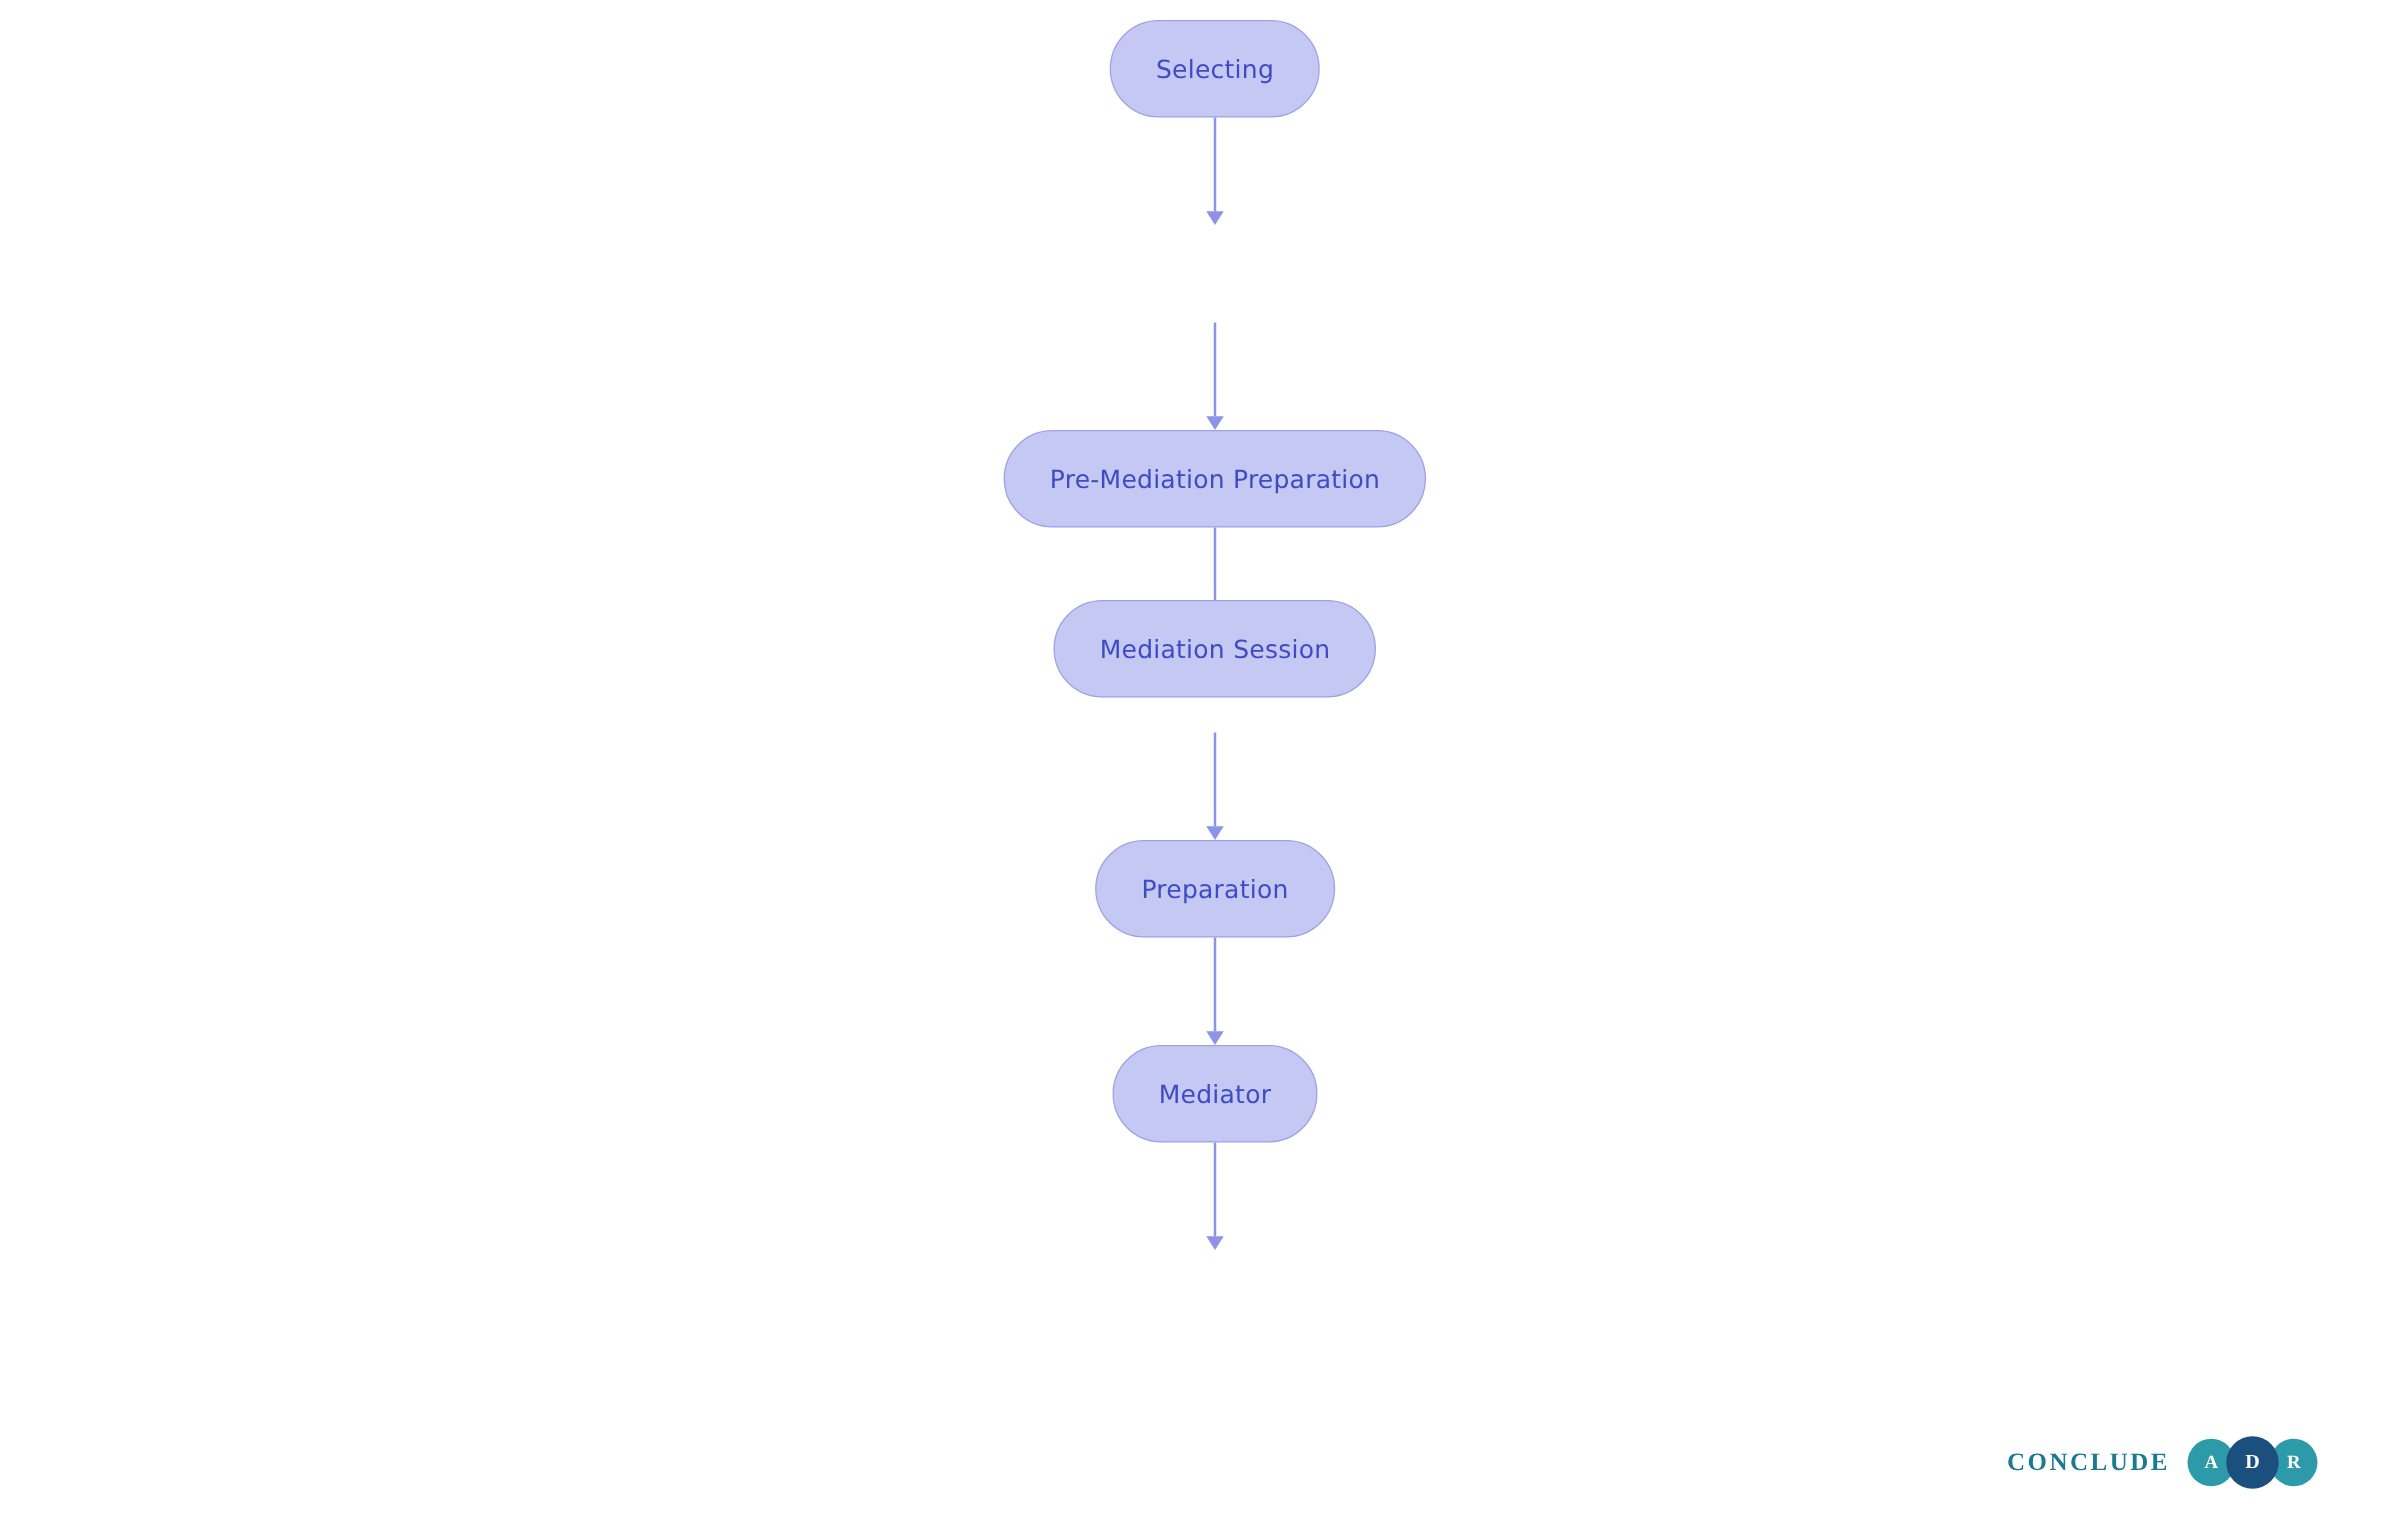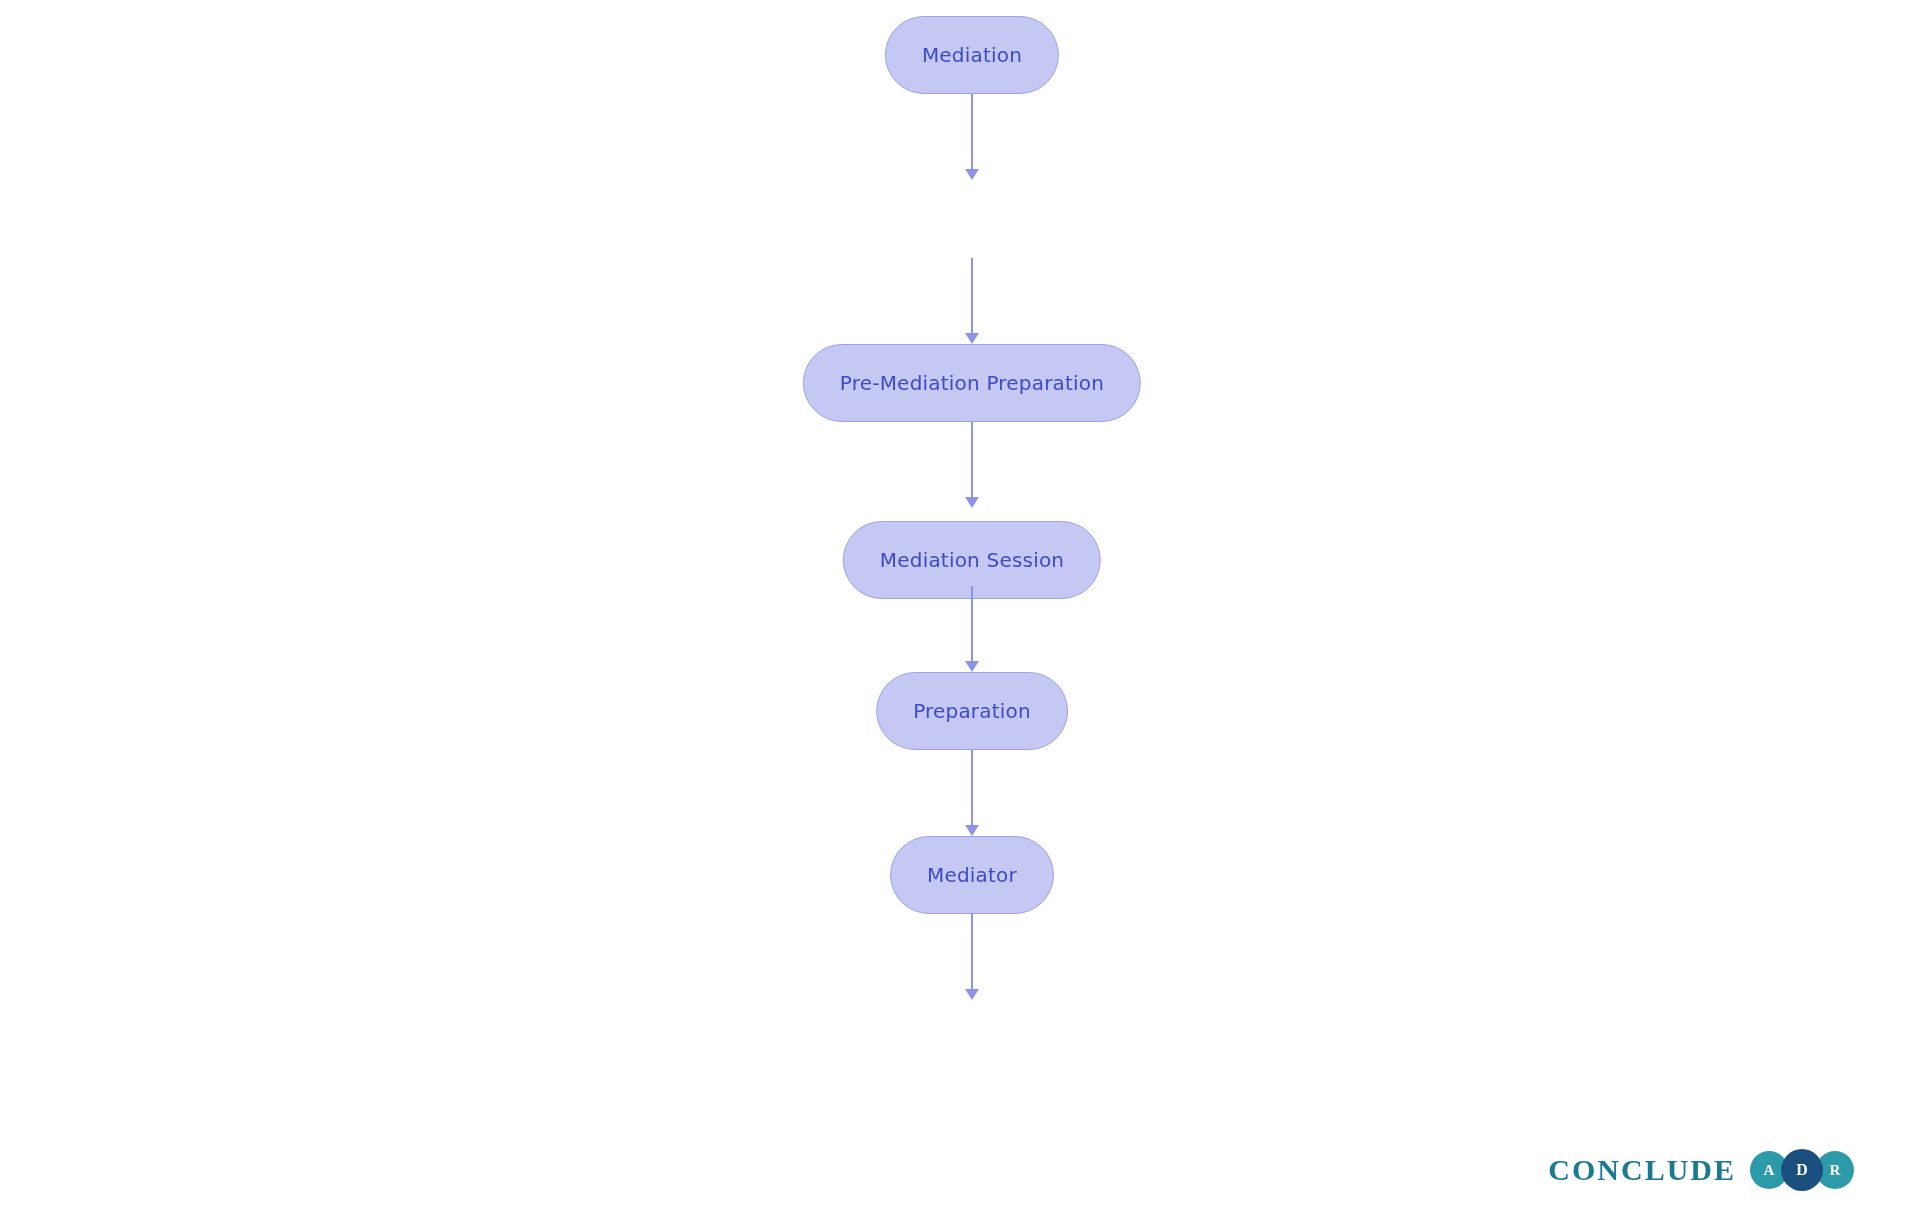--- a/index.html
+++ b/index.html
@@ -31,21 +31,21 @@
     border:1.5px solid var(--node-border);
     border-radius:39px;
     color:var(--node-text);
     font-size:20px;
     letter-spacing:0.2px;
     white-space:nowrap;
   }
   .node-1{top:16px;}
   .node-2{top:180px;}
   .node-3{top:344px;}
-  .node-4{top:521px;align-items:center;}
+  .node-4{top:480px;align-items:center;}
   .node-5{top:672px;}
   .node-6{top:836px;}
   .node-7{top:1000px;}
 
   
   .arrow{
     position:absolute;
     left:972px;
     transform:translateX(-50%);
     width:16px;
@@ -77,21 +77,21 @@
     position:absolute;
     right:66px;
     bottom:24px;
     display:flex;
     align-items:center;
     gap:14px;
   }
   .brand-name{
     font-family:"Liberation Serif","DejaVu Serif",serif;
     font-weight:700;
-    font-size:30px;
+    font-size:20px;
     letter-spacing:2px;
     color:var(--brand-text);
   }
   .brand-badges{
     display:flex;
     align-items:center;
   }
   .badge{
     width:38px;height:38px;
     border-radius:50%;
@@ -106,21 +106,21 @@
   .badge-a{background:var(--badge-teal);z-index:1;}
   .badge-d{background:var(--badge-navy);width:42px;height:42px;margin:0 -7px;z-index:2;font-size:16px;}
   .badge-r{background:var(--badge-teal);z-index:1;}
 </style>
 </head>
 <body>
 
 <div class="canvas">
 
   <div class="flow-node node-1">
-    <span>Mediation</span>
+    <span>Selecting</span>
   </div>
 
   <div class="arrow arrow-1">
     <span class="arrow-line"></span>
     <span class="arrow-head"></span>
   </div>
 
 
   <div class="arrow arrow-2">
     <span class="arrow-line"></span>

